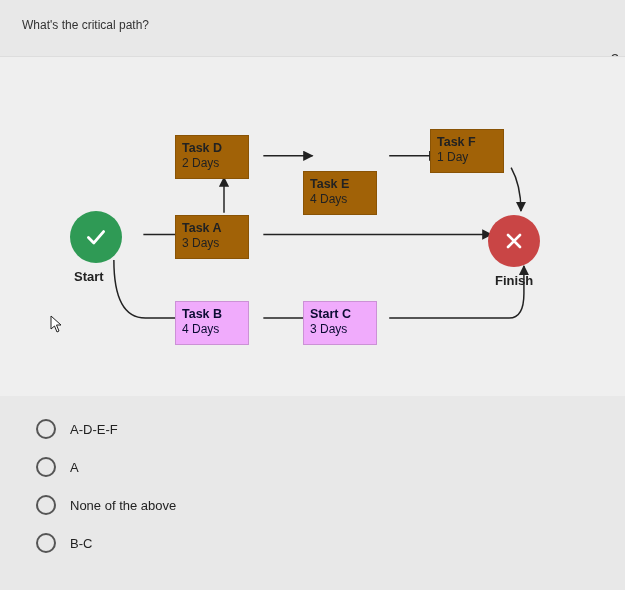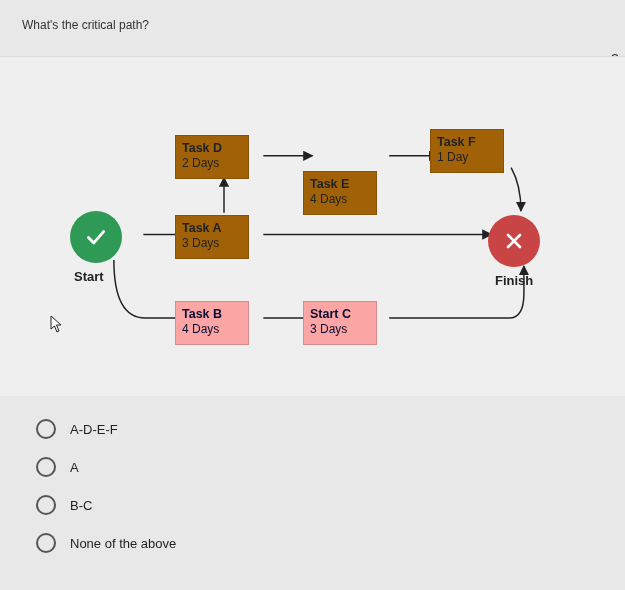--- a/index.html
+++ b/index.html
@@ -43,21 +43,21 @@
     position: absolute;
     width: 74px;
     height: 44px;
     padding: 4px 6px;
     font-size: 12px;
     line-height: 1.3;
     border: 1px solid rgba(0,0,0,0.15);
   }
   .task-box b { font-size: 12.5px; font-weight: 700; display: block; }
   .orange { background: #a16207; color: #222; }
-  .blue { background: #fca5a5; color: #0b0b33; }
+  .blue { background: #f0abfc; color: #0b0b33; }
   .node-circle {
     position: absolute;
     width: 52px;
     height: 52px;
     border-radius: 50%;
     display: flex;
     align-items: center;
     justify-content: center;
   }
   .start-circle { background: #2f9a55; }
@@ -199,19 +199,19 @@
   <div class="option">
     <span class="radio"></span>
     <span class="option-label">A-D-E-F</span>
   </div>
   <div class="option">
     <span class="radio"></span>
     <span class="option-label">A</span>
   </div>
   <div class="option">
     <span class="radio"></span>
+    <span class="option-label">None of the above</span>
+  </div>
+  <div class="option">
+    <span class="radio"></span>
     <span class="option-label">B-C</span>
   </div>
-  <div class="option">
-    <span class="radio"></span>
-    <span class="option-label">None of the above</span>
-  </div>
 </div>
 
 </body></html>

